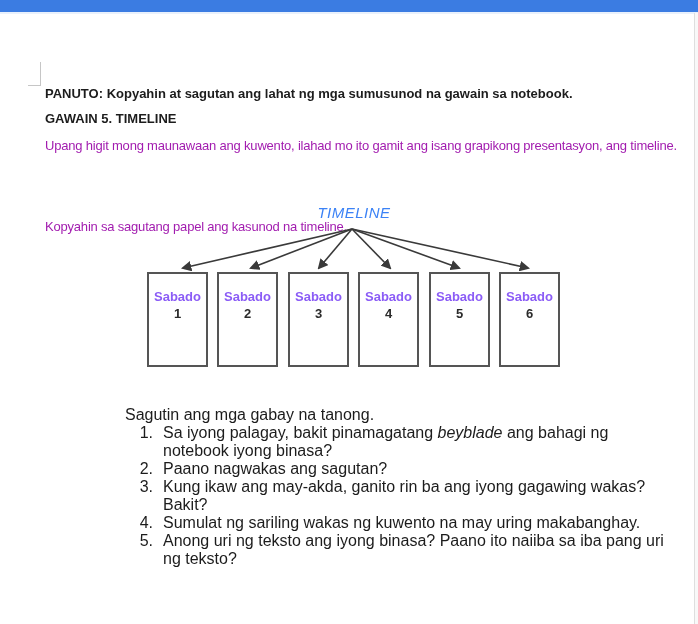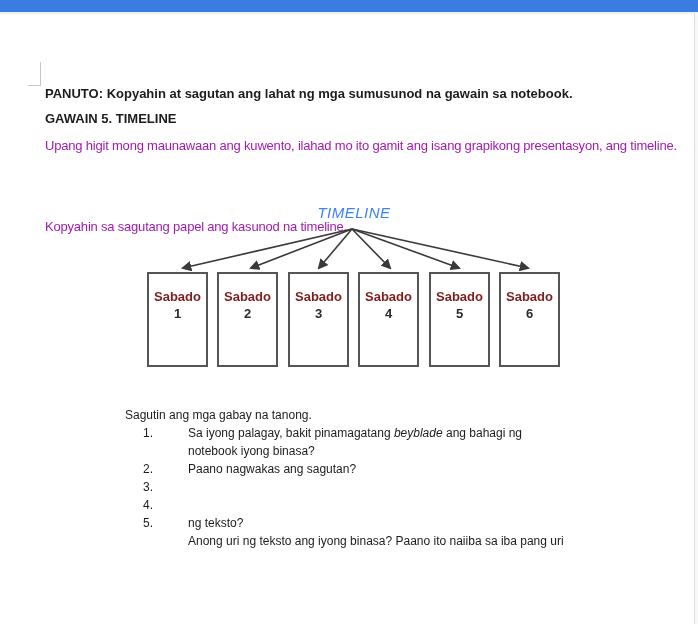--- a/index.html
+++ b/index.html
@@ -25,30 +25,30 @@
 
   .diagram-title{
     position:absolute;left:294px;top:204px;width:120px;text-align:center;
     font-size:15px;font-style:italic;color:#3b82f6;letter-spacing:0.5px;white-space:nowrap;
   }
   .arrow-svg{position:absolute;left:130px;top:198px;width:445px;height:80px;}
   .tbox{
     position:absolute;top:272px;width:61px;height:95px;box-sizing:border-box;
     border:2px solid #555;background:#fff;text-align:center;
   }
-  .tbox .lbl{margin-top:15px;font-size:13px;font-weight:700;color:#7f1d1d;line-height:16px;}
+  .tbox .lbl{margin-top:15px;font-size:13px;font-weight:700;color:#8b5cf6;line-height:16px;}
   .tbox .num{font-size:13px;font-weight:600;color:#2b2b2b;line-height:17px;}
   .bx1{left:147px;} .bx2{left:217px;} .bx3{left:288px;} .bx4{left:358px;} .bx5{left:429px;} .bx6{left:499px;}
 
-  .qa{position:absolute;left:125px;top:406px;width:500px;font-size:12px;line-height:18px;color:#1c1c1c;}
+  .qa{position:absolute;left:125px;top:406px;width:500px;font-size:16px;line-height:18px;color:#1c1c1c;}
   .qa .intro{margin:0 0 0 0;}
   .qitem{display:flex;}
   .qnum{width:28px;text-align:right;flex:0 0 28px;}
   .qtext{margin-left:10px;}
-  .qline{white-space:nowrap;margin-left:25px;}
+  .qline{white-space:nowrap;}
   .qline i{font-style:italic;}
 </style>
 </head>
 <body>
 
 <div class="page">
 
   <div class="app-bar"></div>
   <div class="app-bar-underline"></div>
 
@@ -119,30 +119,35 @@
 
     <div class="qitem">
       <div class="qnum">2.</div>
       <div class="qtext">
         <div class="qline">Paano nagwakas ang sagutan?</div>
       </div>
     </div>
 
     <div class="qitem">
       <div class="qnum">3.</div>
+      <div class="qtext">
+        <div class="qline">Kung ikaw ang may-akda, ganito rin ba ang iyong gagawing wakas?</div>
+        <div class="qline">Bakit?</div>
+      </div>
     </div>
 
     <div class="qitem">
       <div class="qnum">4.</div>
       <div class="qtext">
+        <div class="qline">Sumulat ng sariling wakas ng kuwento na may uring makabanghay.</div>
       </div>
     </div>
 
     <div class="qitem">
       <div class="qnum">5.</div>
       <div class="qtext">
+        <div class="qline">Anong uri ng teksto ang iyong binasa? Paano ito naiiba sa iba pang uri</div>
         <div class="qline">ng teksto?</div>
-        <div class="qline">Anong uri ng teksto ang iyong binasa? Paano ito naiiba sa iba pang uri</div>
       </div>
     </div>
   </div>
 
 </div>
 
 </body></html>

